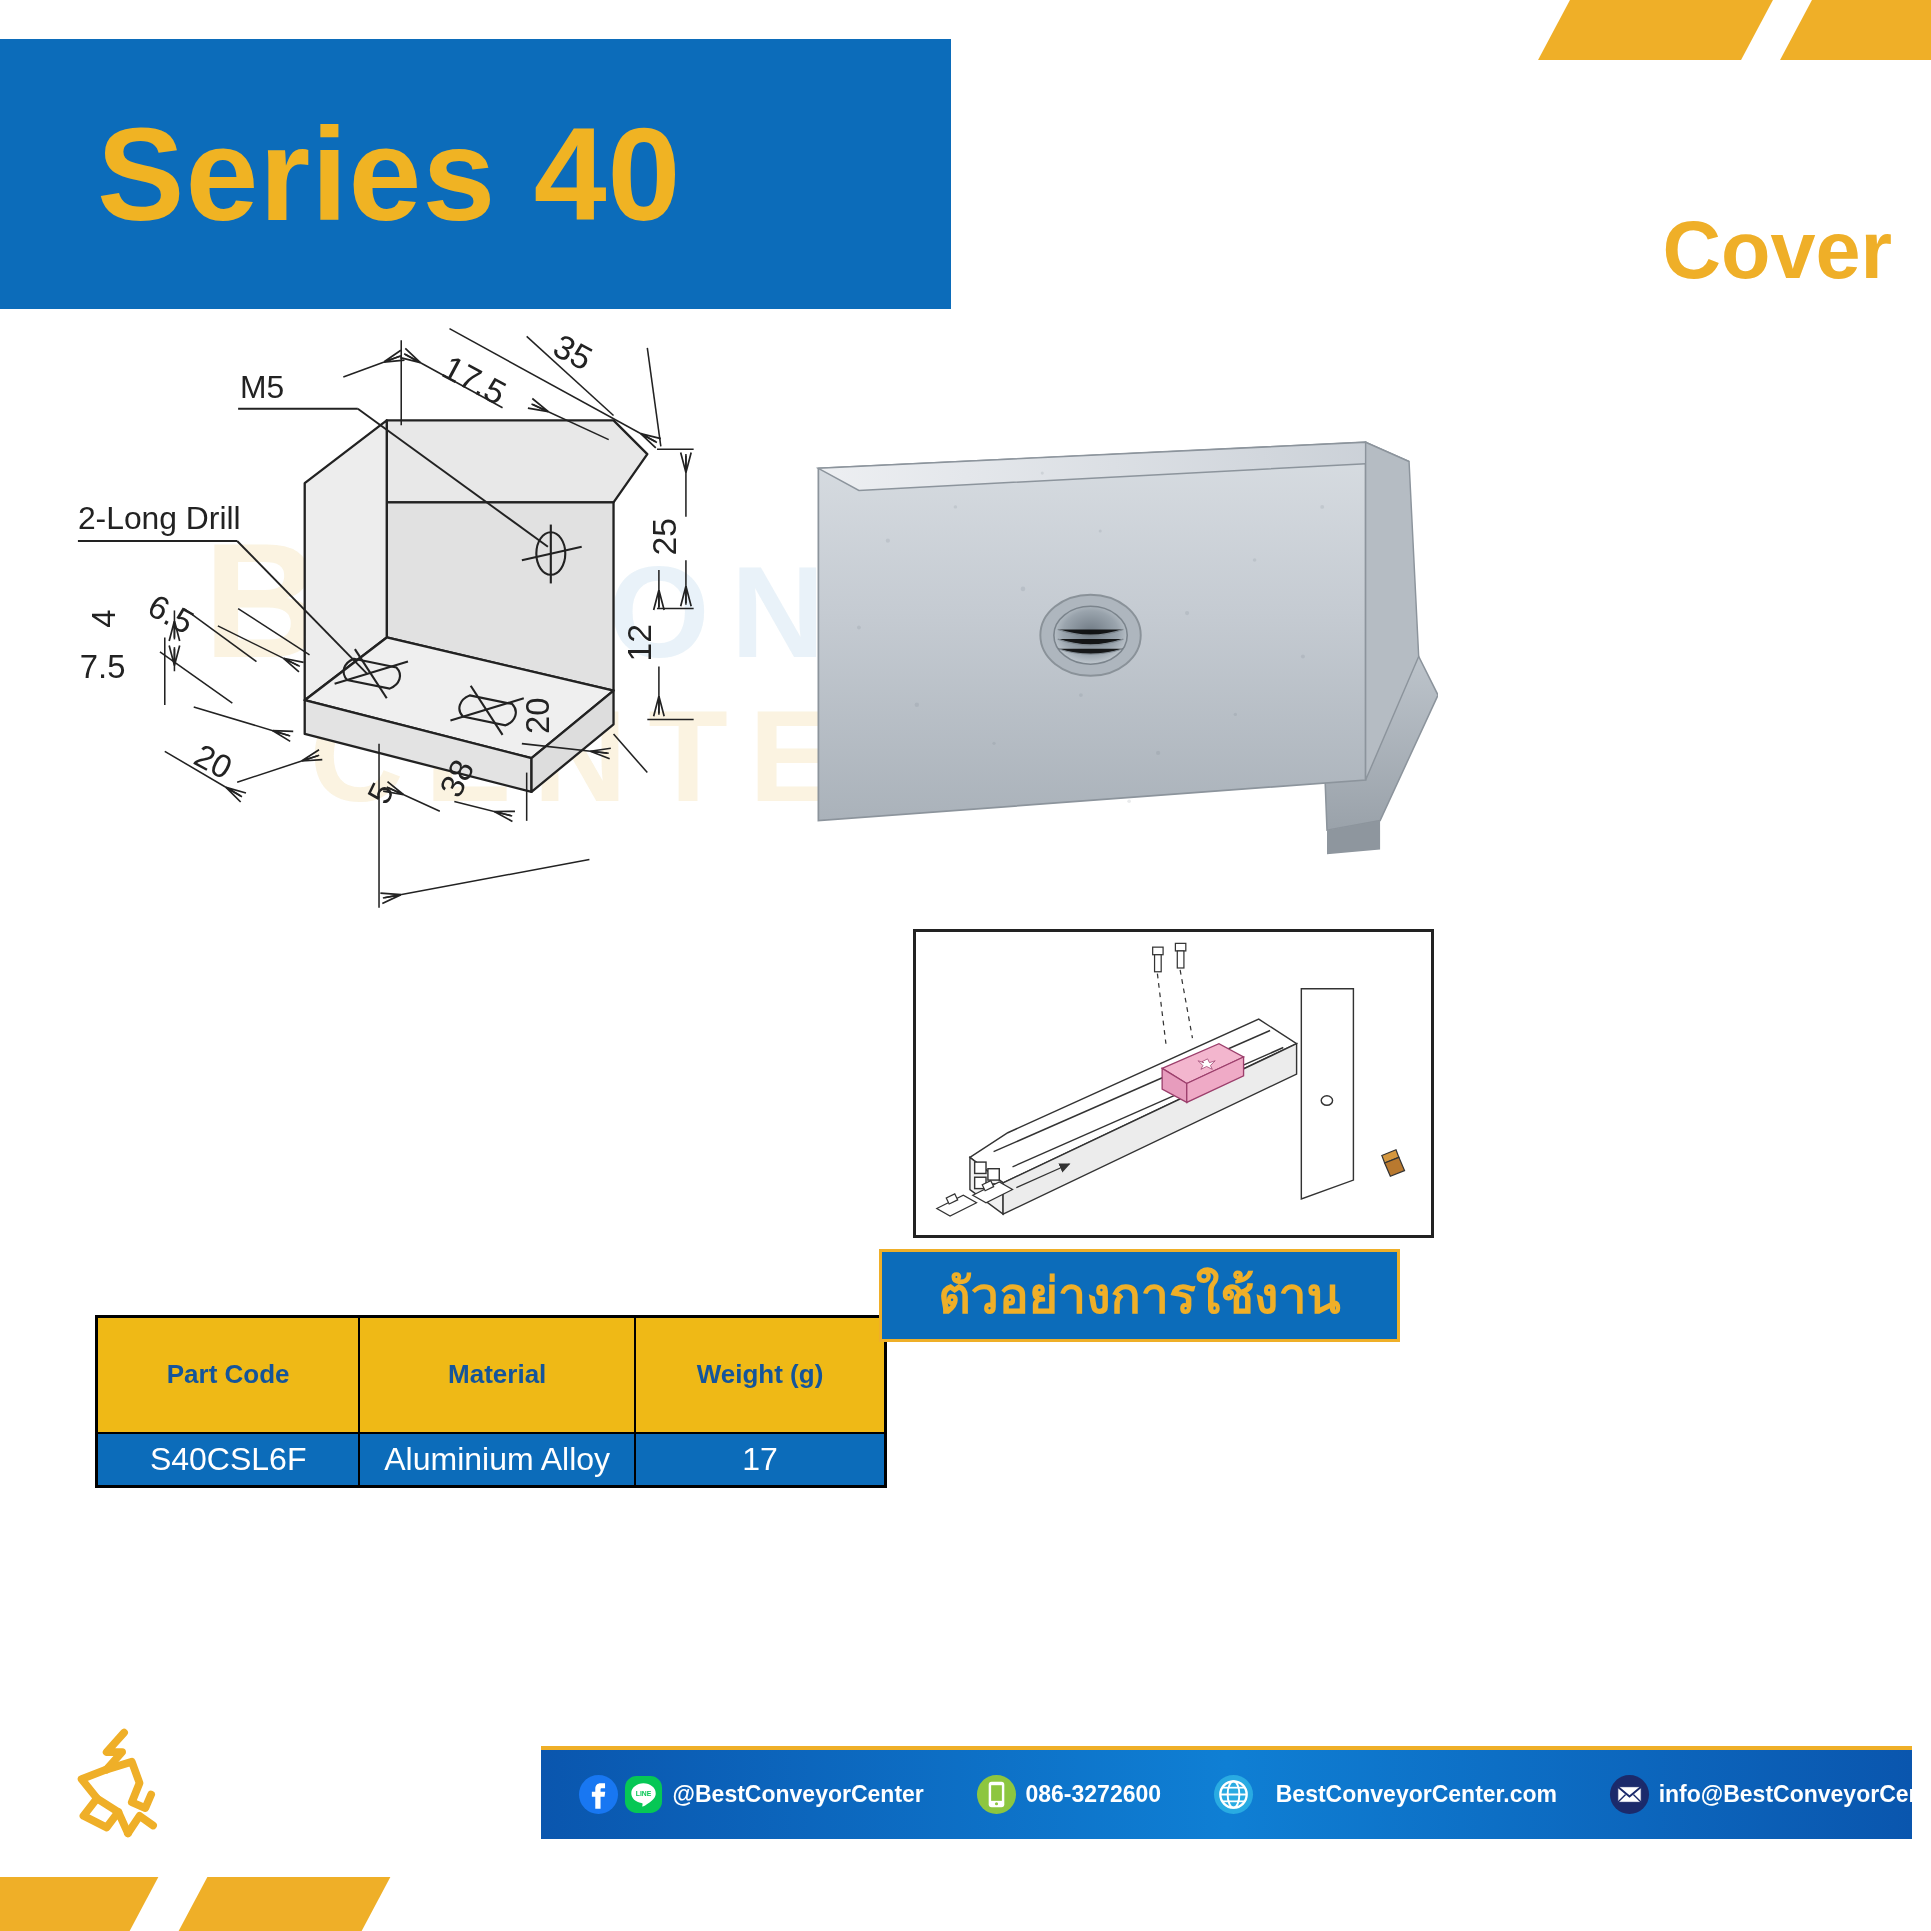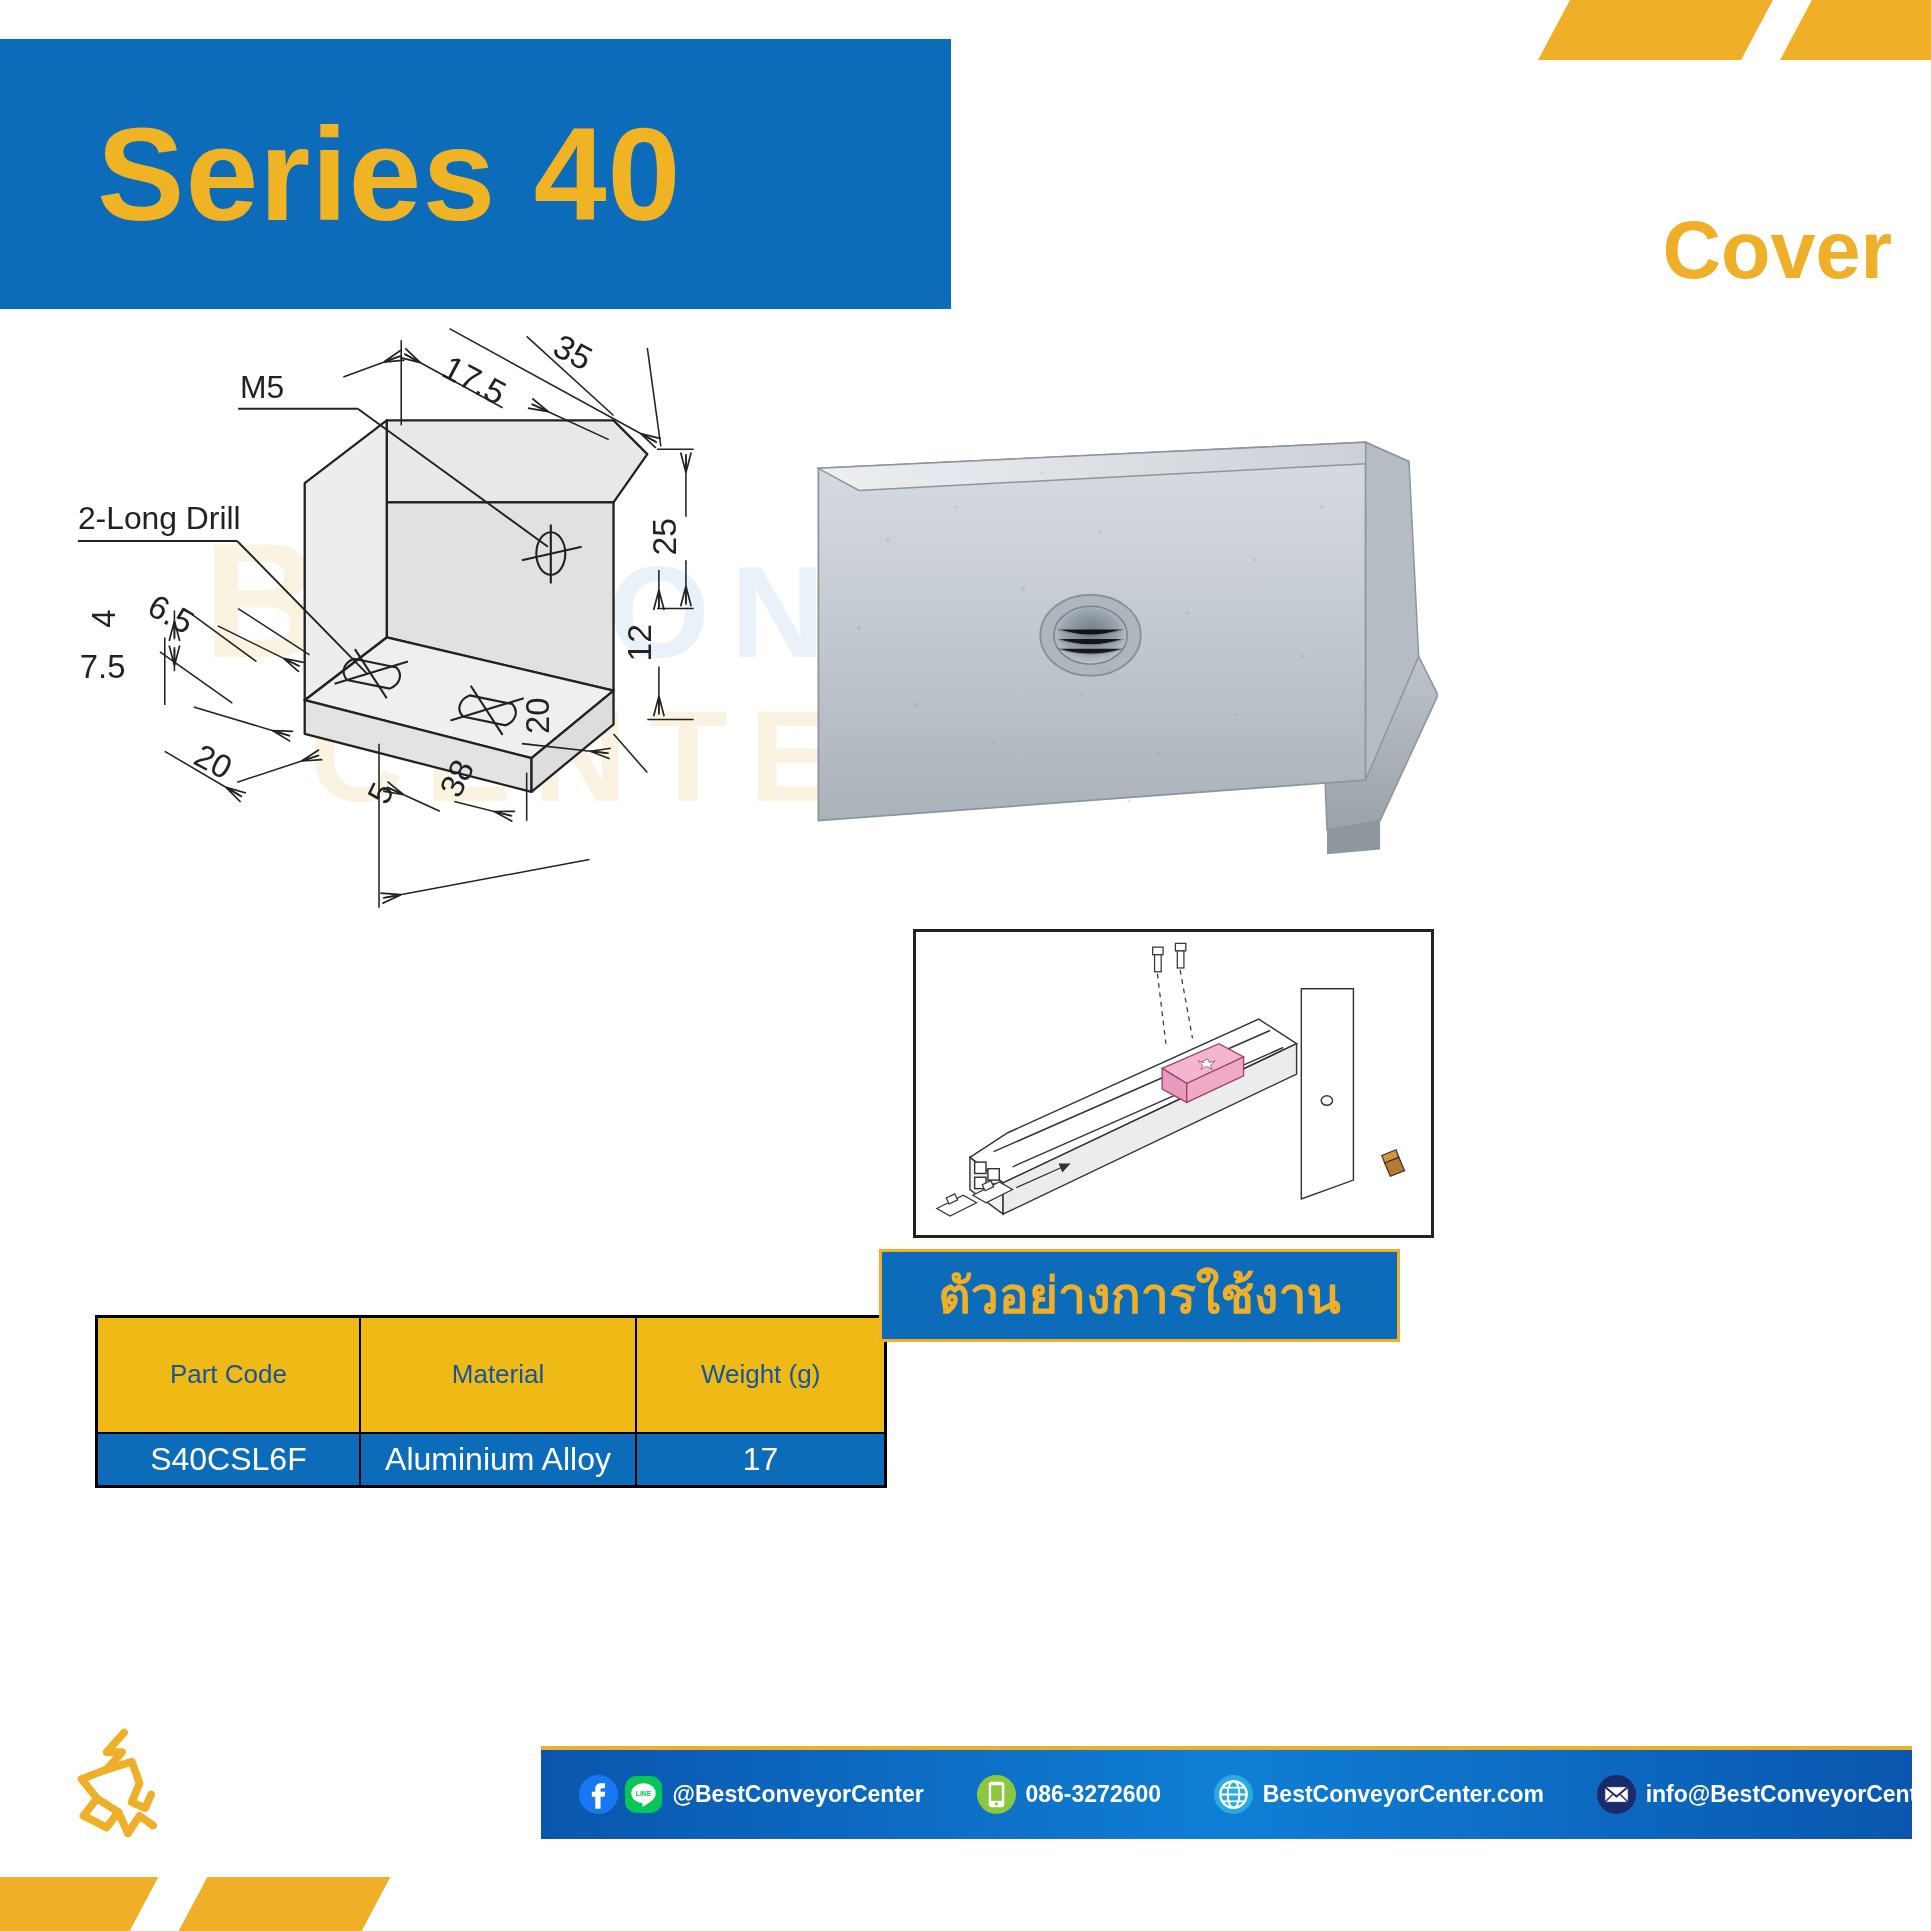--- a/index.html
+++ b/index.html
@@ -86,21 +86,21 @@
     position: absolute;
     left: 95px; top: 1315px;
     width: 792px;
     border-collapse: collapse;
     border: 3.9px solid #000;
   }
   .spec-table th {
     background: #EFB916;
     color: #14559B;
     font-size: 26px;
-    font-weight: normal;
+    font-weight: bold;
     height: 116px;
     border: 2.9px solid #000;
     text-align: center;
     vertical-align: middle;
   }
   .spec-table td {
     background: #0C6CBA;
     color: #ffffff;
     font-size: 32px;
     height: 54px;
@@ -497,21 +497,21 @@
   <div class="contact-item" style="margin-left:52px;">
     <svg class="ci-icon" viewBox="0 0 42 42">
       <circle cx="21" cy="21" r="20" fill="#8DC63F"></circle>
       <rect x="13" y="8" width="16" height="26" rx="3" fill="#fff"></rect>
       <rect x="15.5" y="11.5" width="11" height="16" fill="#8DC63F"></rect>
       <circle cx="21" cy="30.5" r="1.6" fill="#8DC63F"></circle>
     </svg>
     <span class="label">086-3272600</span>
   </div>
 
-  <div class="contact-item" style="margin-left:52px;">
+  <div class="contact-item" style="margin-left:52px;gap:13px;">
     <svg class="ci-icon" viewBox="0 0 42 42">
       <circle cx="21" cy="21" r="20" fill="#29ABE2"></circle>
       <circle cx="21" cy="21" r="13.5" fill="none" stroke="#fff" stroke-width="2.4"></circle>
       <ellipse cx="21" cy="21" rx="6" ry="13.5" fill="none" stroke="#fff" stroke-width="2"></ellipse>
       <line x1="7.5" y1="21" x2="34.5" y2="21" stroke="#fff" stroke-width="2"></line>
       <line x1="10" y1="14" x2="32" y2="14" stroke="#fff" stroke-width="1.8"></line>
       <line x1="10" y1="28" x2="32" y2="28" stroke="#fff" stroke-width="1.8"></line>
     </svg>
     <span class="label">BestConveyorCenter.com</span>
   </div>

